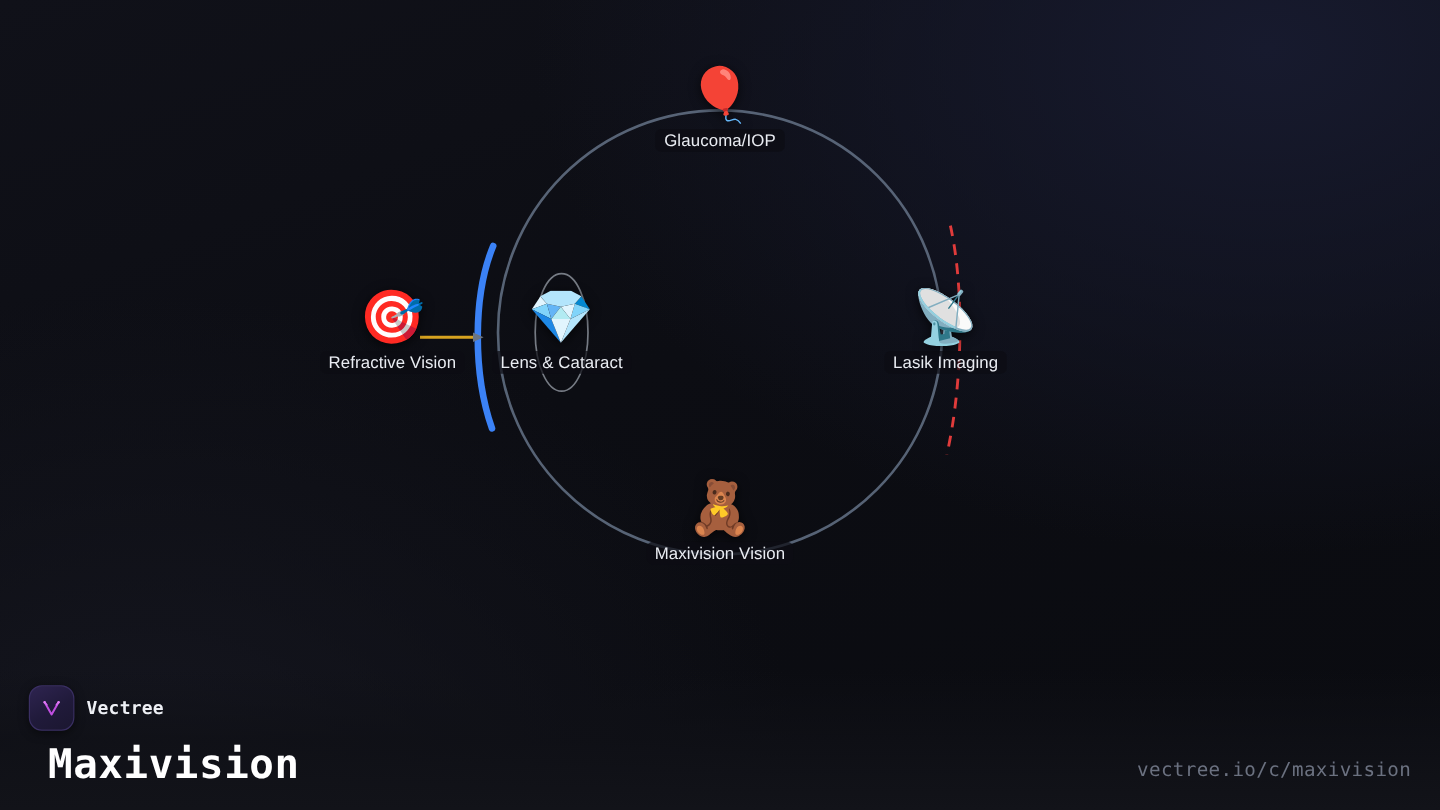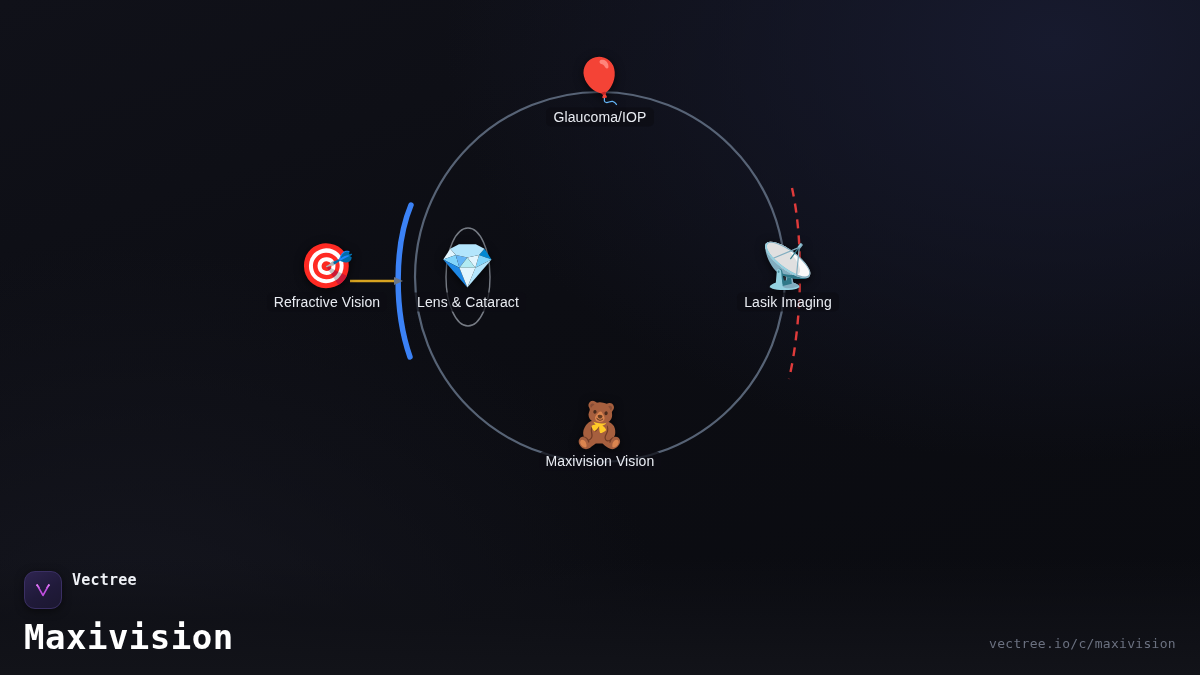--- a/index.html
+++ b/index.html
@@ -75,21 +75,21 @@
     pointer-events: none;
   }
   #footer-inner {
     position: absolute;
     left: 24px;
     bottom: 18px;
     pointer-events: auto;
   }
   #brand-row {
     display: flex;
-    align-items: flex-start;
+    align-items: center;
     gap: 10px;
     margin-bottom: 8px;
   }
   #brand-logo {
     width: 36px;
     height: 36px;
     border-radius: 11px;
     background: linear-gradient(150deg, #2e2450 0%, #201a3a 55%, #1b1730 100%);
     border: 1px solid #3a2f63;
     display: flex;
@@ -104,27 +104,28 @@
     color: #eef0f5;
     letter-spacing: 0.2px;
   }
   #page-title {
     font-family: "DejaVu Sans Mono", "Liberation Mono", monospace;
     font-size: 34px;
     font-weight: bold;
     color: #ffffff;
     letter-spacing: 0.5px;
     line-height: 40px;
+    margin-left: 16px;
   }
   #site-url {
     position: absolute;
     right: 24px;
     bottom: 24px;
     font-family: "DejaVu Sans Mono", "Liberation Mono", monospace;
-    font-size: 13px;
+    font-size: 16px;
     color: #6b7180;
     letter-spacing: 0.3px;
   }
 </style>
 </head>
 <body>
 
 <div id="canvas">
 
   <svg id="graph-svg" viewBox="0 0 1200 675" xmlns="http://www.w3.org/2000/svg">

